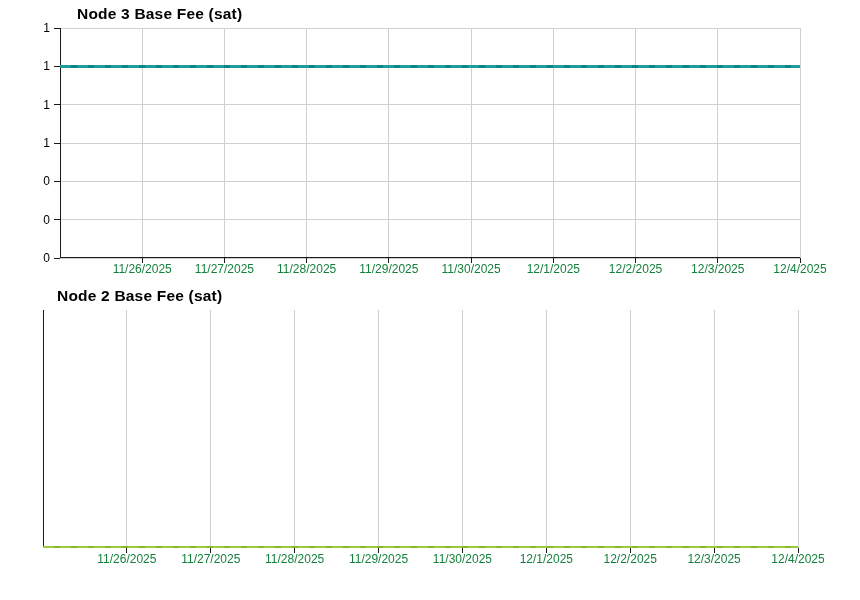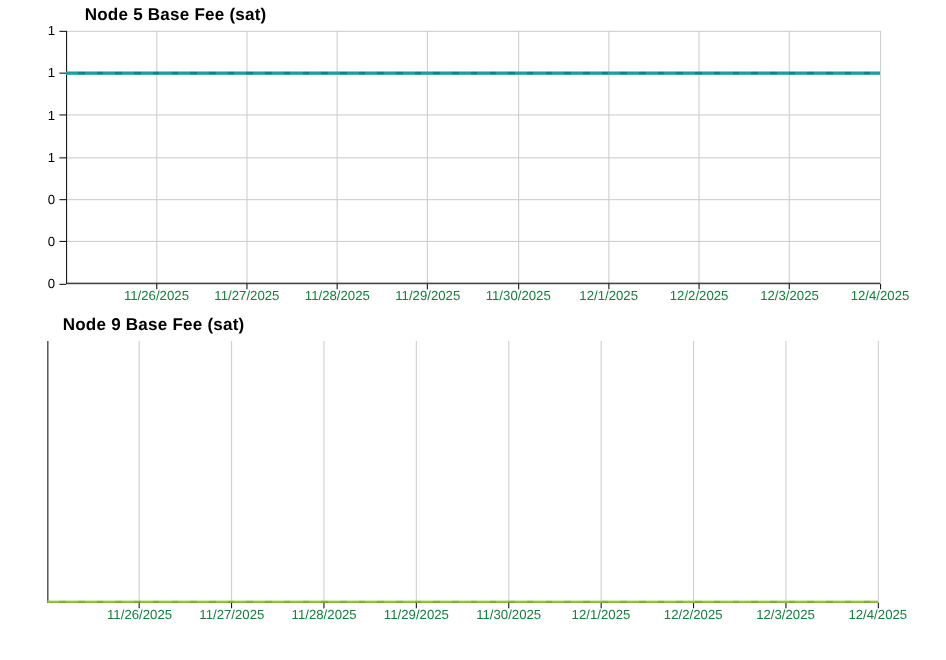--- a/index.html
+++ b/index.html
@@ -46,21 +46,21 @@
     color: #000000;
   }
   .series-line { position: absolute; z-index: 3; }
 </style>
 </head>
 <body>
 
 <div class="page">
 
   <section class="chart" id="chart-0" style="left: 0px; top: 0px; width: 860px; height: 280px;">
-    <h2 class="chart-title" style="left: 77px; top: 5px;">Node 5 Base Fee (sat)</h2>
+    <h2 class="chart-title" style="left: 77px; top: 5px;">Node 3 Base Fee (sat)</h2>
     <div class="plot" style="left: 60px; top: 28px; width: 740px; height: 230px;">
         <div class="gridline-h" style="top: -0.5px; width: 740px; background: rgb(207, 207, 207);"></div>
         <div class="tick-y" style="top: -0.5px; background: rgb(26, 26, 26);"></div>
         <div class="ylabel" style="right: 750px; top: -8px;">1</div>
         <div class="gridline-h" style="top: 37.8333px; width: 740px; background: rgb(207, 207, 207);"></div>
         <div class="tick-y" style="top: 37.8333px; background: rgb(26, 26, 26);"></div>
         <div class="ylabel" style="right: 750px; top: 30.3333px;">1</div>
         <div class="gridline-h" style="top: 76.1667px; width: 740px; background: rgb(207, 207, 207);"></div>
         <div class="tick-y" style="top: 76.1667px; background: rgb(26, 26, 26);"></div>
         <div class="ylabel" style="right: 750px; top: 68.6667px;">1</div>
@@ -103,21 +103,21 @@
         <div class="gridline-v" style="left: 739.5px; height: 230px; background: rgb(207, 207, 207);"></div>
         <div class="tick-x" style="left: 739.5px; top: 230px; background: rgb(26, 26, 26);"></div>
         <div class="xlabel" style="left: 698px; top: 234px;">12/4/2025</div>
         <div class="spine-left" style="height: 230px; background: rgb(26, 26, 26);"></div>
         <div class="spine-bottom" style="top: 229px; width: 740px; background: rgb(26, 26, 26);"></div>
         <div class="series-line" style="left: 0px; top: 36.8333px; width: 740px; height: 3px; background: repeating-linear-gradient(90deg, rgb(31, 156, 156) 0px, rgb(31, 156, 156) 11px, rgb(14, 133, 133) 11px, rgb(14, 133, 133) 17px);"></div>
       </div>
   </section>
 
   <section class="chart" id="chart-1" style="left: 0px; top: 280px; width: 860px; height: 320px;">
-    <h2 class="chart-title" style="left: 57px; top: 7px;">Node 9 Base Fee (sat)</h2>
+    <h2 class="chart-title" style="left: 57px; top: 7px;">Node 2 Base Fee (sat)</h2>
     <div class="plot" style="left: 43px; top: 30px; width: 755px; height: 238px;">
         <div class="gridline-v" style="left: 83.3889px; height: 238px; background: rgb(207, 207, 207);"></div>
         <div class="tick-x" style="left: 83.3889px; top: 238px; background: rgb(26, 26, 26);"></div>
         <div class="xlabel" style="left: 41.8889px; top: 242px;">11/26/2025</div>
         <div class="gridline-v" style="left: 167.278px; height: 238px; background: rgb(207, 207, 207);"></div>
         <div class="tick-x" style="left: 167.278px; top: 238px; background: rgb(26, 26, 26);"></div>
         <div class="xlabel" style="left: 125.778px; top: 242px;">11/27/2025</div>
         <div class="gridline-v" style="left: 251.167px; height: 238px; background: rgb(207, 207, 207);"></div>
         <div class="tick-x" style="left: 251.167px; top: 238px; background: rgb(26, 26, 26);"></div>
         <div class="xlabel" style="left: 209.667px; top: 242px;">11/28/2025</div>

